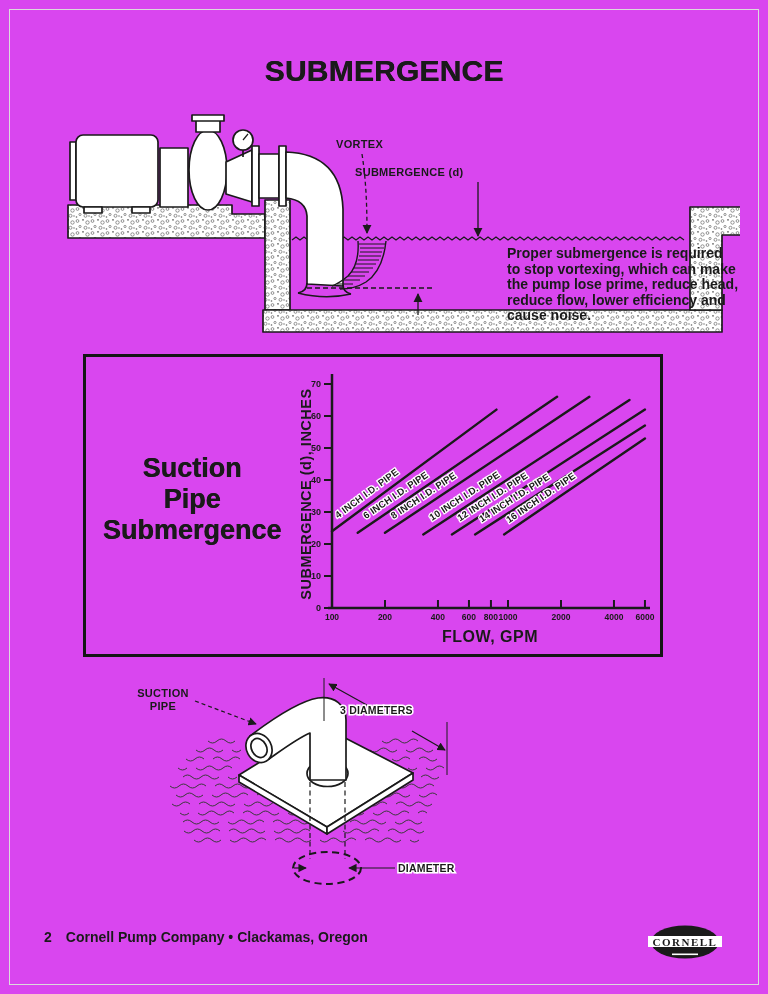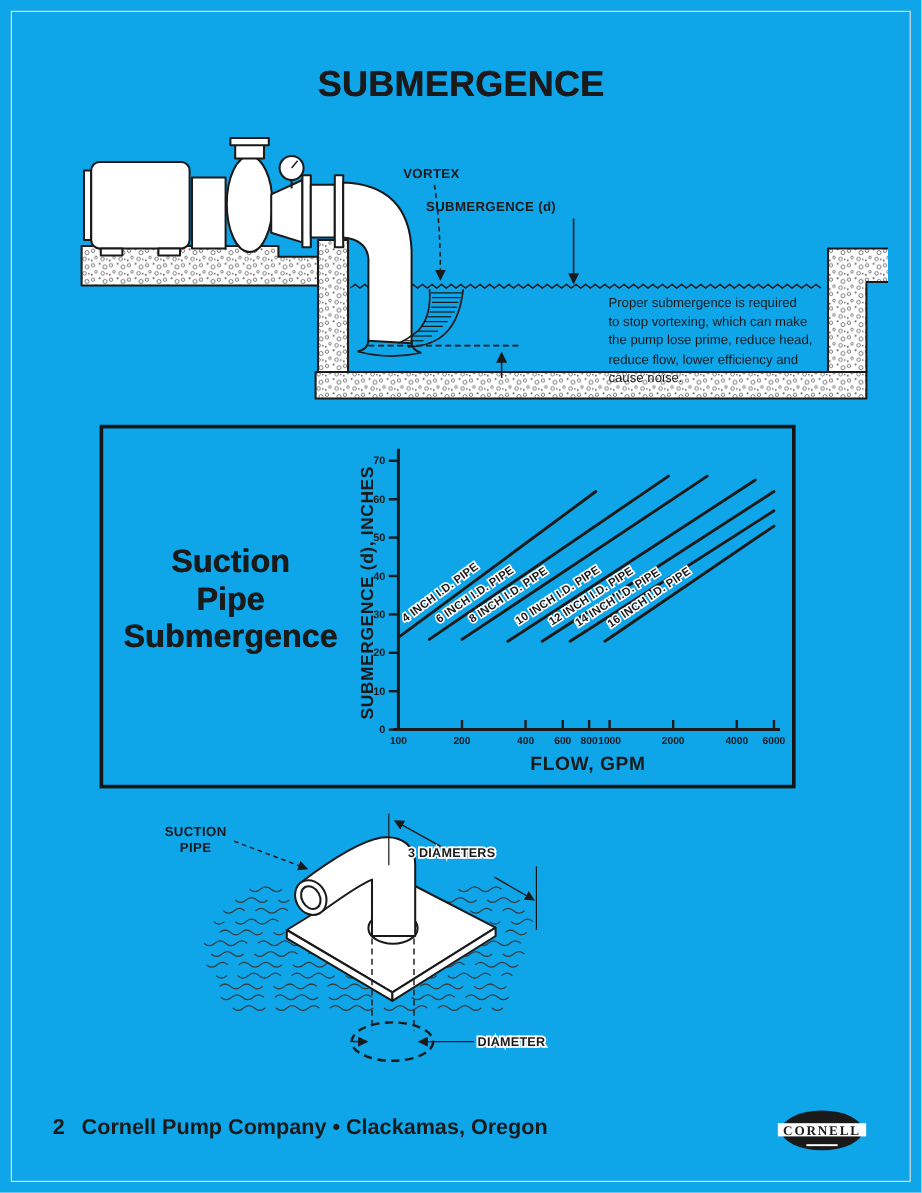--- a/index.html
+++ b/index.html
@@ -1,28 +1,28 @@
 <!DOCTYPE html>
 <html><head>
 <meta charset="utf-8">
 <style>
   html,body{margin:0;padding:0;background:#fff;}
-  .page{position:relative;width:768px;height:994px;background:#0ea5e9;
+  .page{position:relative;width:768px;height:994px;background:#d946ef;
         font-family:"Liberation Sans",sans-serif;color:#1a1a1a;overflow:hidden;}
   .frame{position:absolute;inset:9px;border:1px solid #dcdcdc;pointer-events:none;}
   .doc-title{position:absolute;top:54px;left:0;width:100%;margin:0;text-align:center;
              font-size:30px;font-weight:700;letter-spacing:0.2px;}
   .blacky{text-shadow:0.45px 0 0 currentColor;}
-  .caption{position:absolute;font-size:11px;line-height:15.6px;font-weight:400;
+  .caption{position:absolute;font-size:14px;line-height:15.6px;font-weight:700;
            white-space:pre-line;}
   .chart-box{position:absolute;left:83px;top:354px;width:574px;height:297px;
              border:3px solid #151515;}
   .side-title{position:absolute;left:6px;top:96px;width:200px;text-align:center;
               font-size:27px;line-height:31px;font-weight:700;white-space:pre-line;}
-  .footer{position:absolute;top:929px;left:44px;font-size:18px;font-weight:700;}
+  .footer{position:absolute;top:929px;left:44px;font-size:14px;font-weight:700;}
   .footer .gap{margin-left:14px;}
   .logo{position:absolute;left:648px;top:924px;}
   svg text{font-family:"Liberation Sans",sans-serif;fill:#1a1a1a;}
   .tick{font-size:9px;font-weight:700;}
   .xtick{font-size:8.5px;font-weight:700;}
   .axis-y{font-size:14.5px;font-weight:700;letter-spacing:0.5px;}
   .axis-x{font-size:16px;font-weight:700;letter-spacing:0.5px;}
   .series-label{font-size:9.5px;font-weight:700;letter-spacing:0.2px;
                 stroke:#fff;stroke-width:2.6px;paint-order:stroke;}
   .dlabel{font-size:11px;font-weight:700;letter-spacing:0.3px;}

